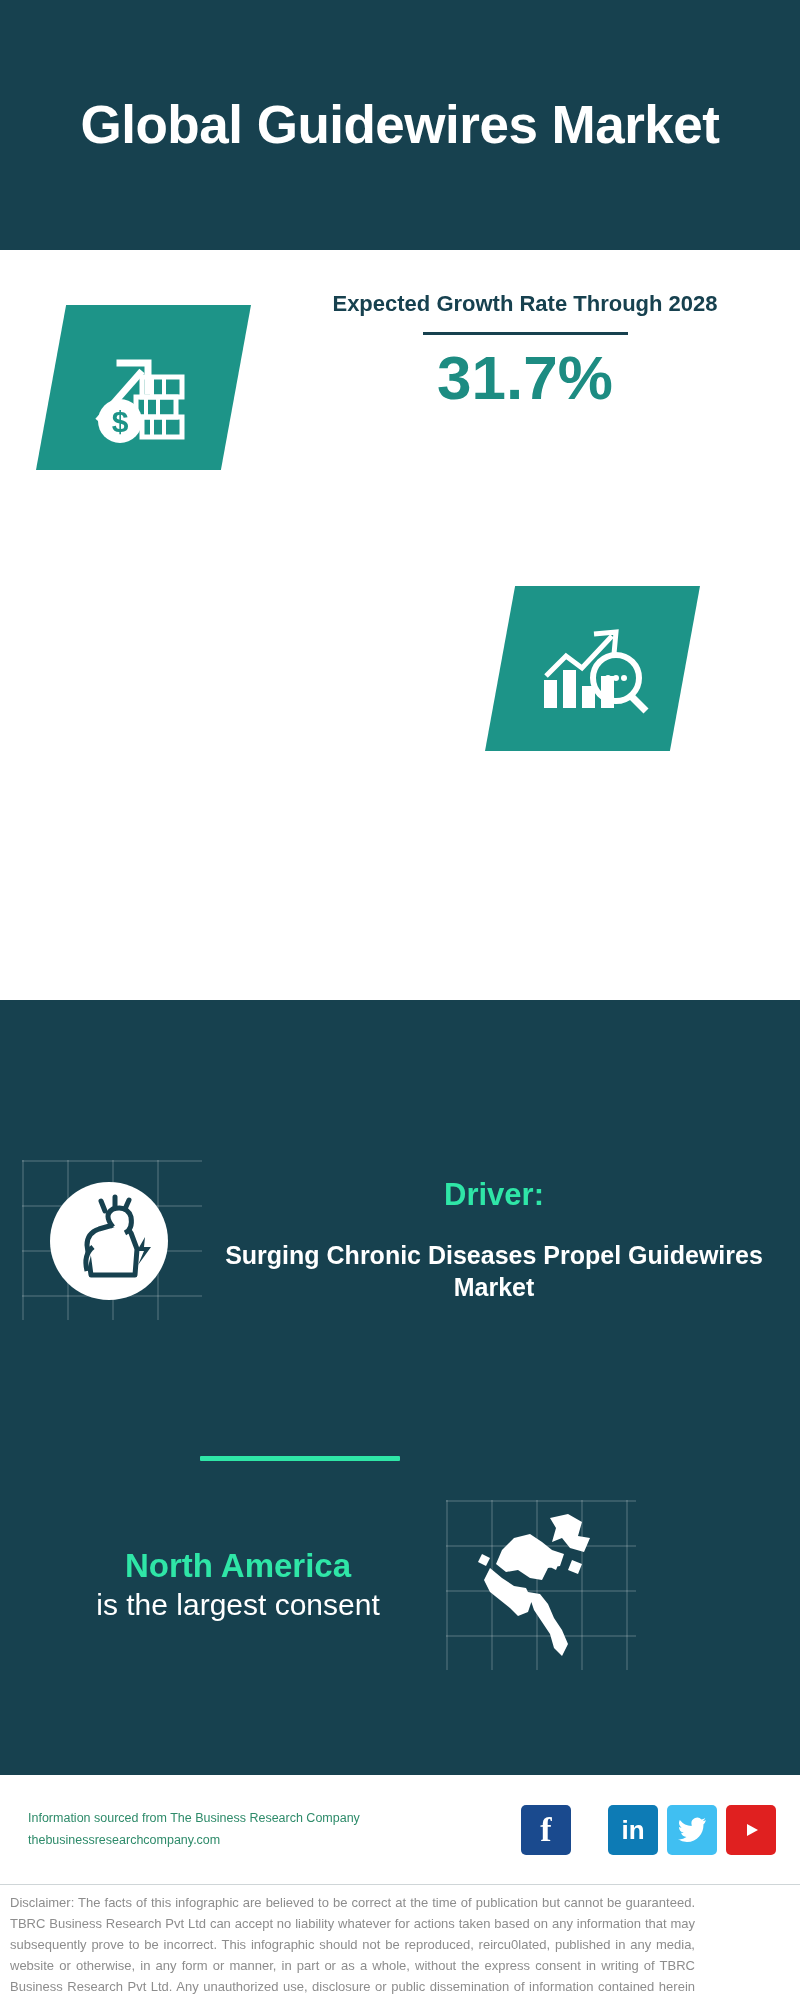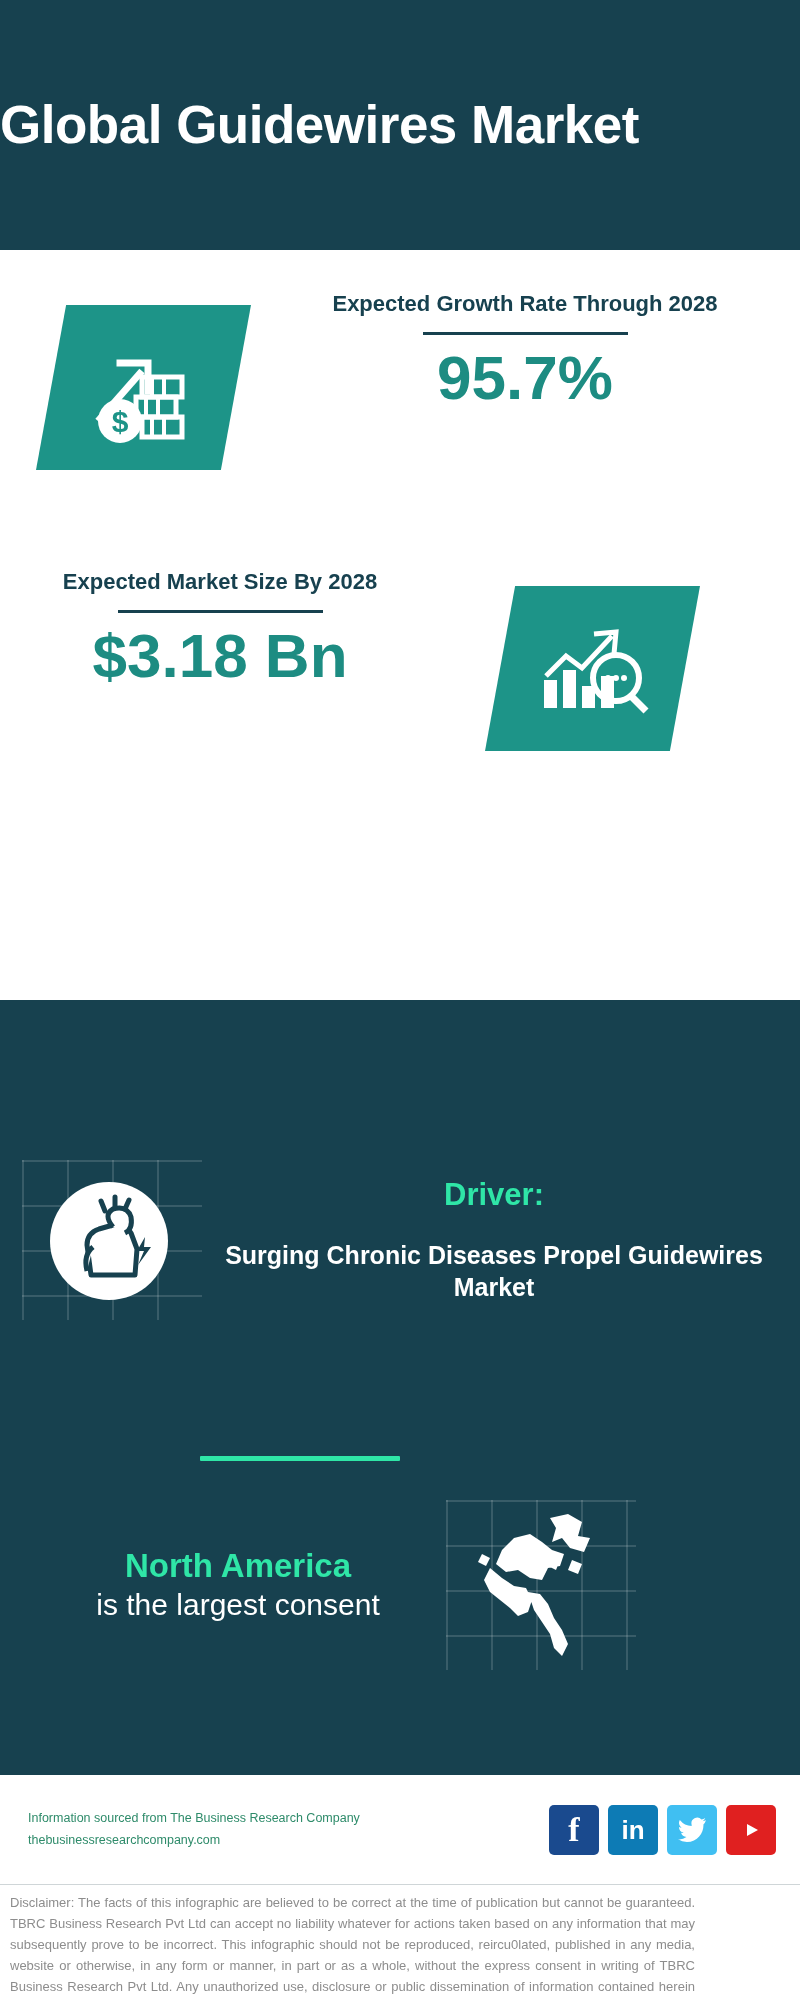--- a/index.html
+++ b/index.html
@@ -18,21 +18,21 @@
   }
 
   
   .header {
     position: absolute;
     left: 0; top: 0;
     width: 800px; height: 250px;
     background: #17414f;
     display: flex;
     align-items: center;
-    justify-content: flex-start;
+    justify-content: center;
   }
   .header-title {
     color: #ffffff;
     font-size: 53px;
     font-weight: bold;
     line-height: 1.12;
     text-align: center;
     letter-spacing: -0.5px;
     max-width: 640px;
     font-stretch: condensed;
@@ -237,21 +237,21 @@
   .social-icon {
     width: 50px; height: 50px;
     border-radius: 5px;
     display: flex;
     align-items: center;
     justify-content: center;
     color: #fff;
     font-weight: bold;
   }
   .s-fb { background: #1a4a8e; }
-  .s-li { background: #0d7bb5; }
+  .s-li { background: #0d7bb5; margin-left: 28px; }
   .s-tw { background: #40bff2; }
   .s-yt { background: #e02020; }
   .s-fb span { font-size: 34px; font-family: "Liberation Serif", serif; line-height: 1; }
   .s-li span { font-size: 26px; line-height: 1; }
 
   
   .disclaimer {
     position: absolute;
     left: 0; top: 1888px;
     width: 705px;
@@ -286,30 +286,25 @@
         <rect x="58" y="84" width="40" height="20" fill="none" stroke="#fff" stroke-width="5"></rect>
         <line x1="68" y1="84" x2="68" y2="104" stroke="#fff" stroke-width="4"></line>
         <line x1="80" y1="84" x2="80" y2="104" stroke="#fff" stroke-width="4"></line>
         <circle cx="36" cy="88" r="22" fill="#fff"></circle>
         <text x="36" y="99" font-size="30" font-weight="bold" text-anchor="middle" fill="#1d9488" font-family="Liberation Sans, sans-serif">$</text>
       </svg>
     </div>
     <div class="stat1-text">
       <div class="stat-label">Expected Growth Rate Through 2028</div>
       <div class="rule"></div>
-      <div class="stat-value">95.7%</div>
+      <div class="stat-value">31.7%</div>
     </div>
   </div>
 
   <div class="stat2">
-    <div class="stat2-text">
-      <div class="stat-label">Expected Market Size By 2028</div>
-      <div class="rule"></div>
-      <div class="stat-value">$3.18 Bn</div>
-    </div>
     <div class="badge badge-2">
       <svg width="125" height="110" viewBox="0 0 125 110" aria-hidden="true">
         <path d="M16 62 L36 42 L52 54 L82 22" stroke="#fff" stroke-width="5" fill="none"></path>
         <path d="M64 20 L86 18 L84 40" stroke="#fff" stroke-width="5" fill="none"></path>
         <rect x="14" y="66" width="13" height="28" fill="#fff"></rect>
         <rect x="33" y="56" width="13" height="38" fill="#fff"></rect>
         <rect x="52" y="72" width="13" height="22" fill="#fff"></rect>
         <rect x="71" y="62" width="13" height="32" fill="#fff"></rect>
         <circle cx="86" cy="64" r="23" fill="none" stroke="#fff" stroke-width="6"></circle>
         <circle cx="78" cy="64" r="3" fill="#fff"></circle>

